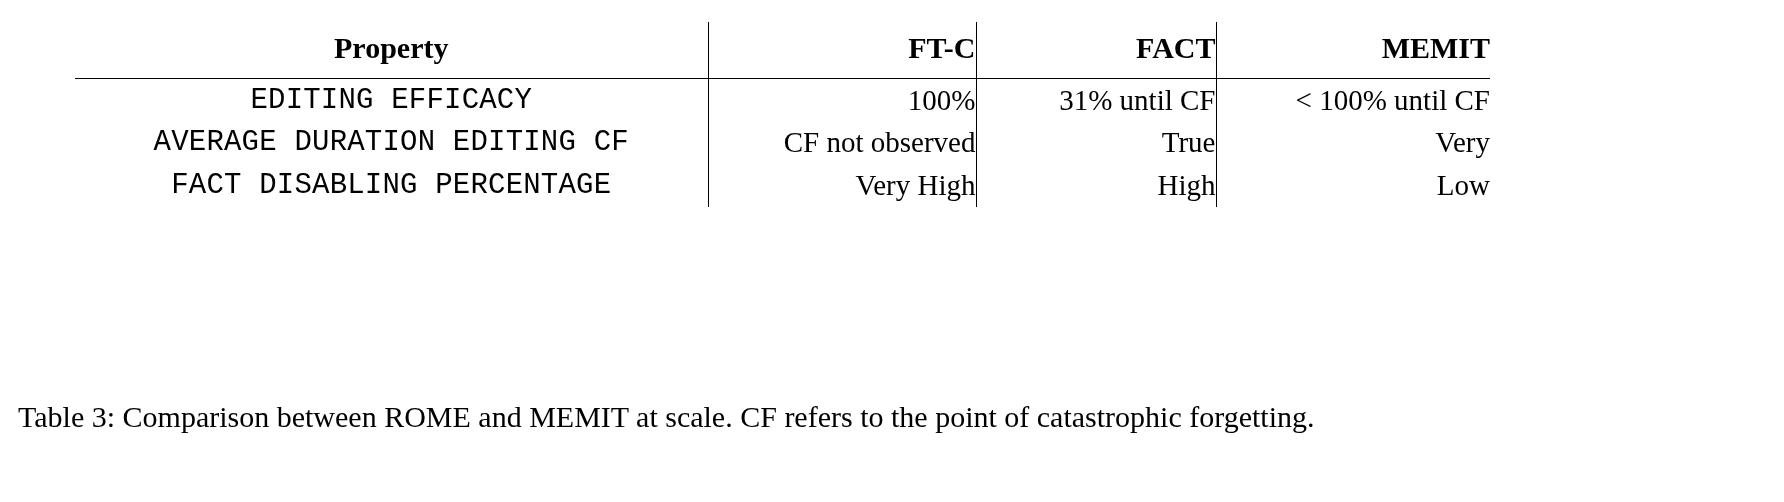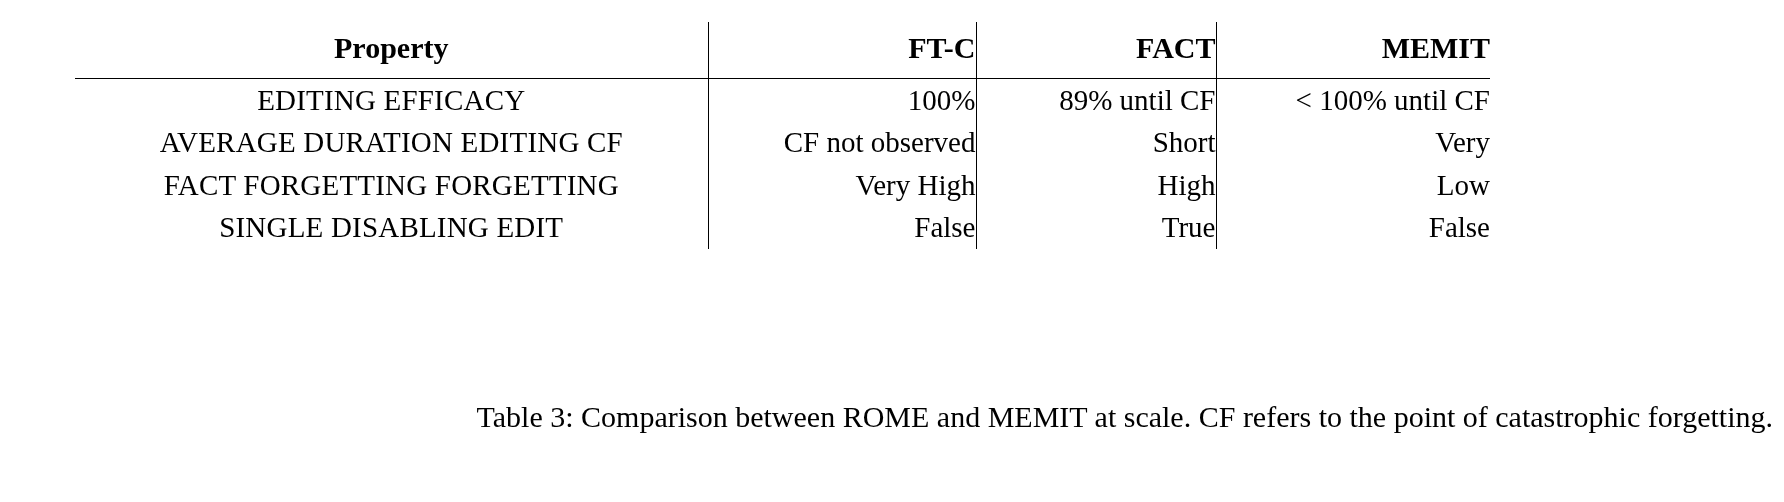--- a/index.html
+++ b/index.html
@@ -74,30 +74,31 @@
   
   table.cmp thead tr.head-row th {
     border-bottom: 1.7px solid #000;
   }
 
   
   .prop-label {
     font-variant: normal;
     letter-spacing: 0.2px;
     font-size: 29.5px;
+    font-family: Liberation Mono, monospace;
   }
 
   .caption {
     position: absolute;
     left: 18px;
     top: 400px;
     width: 1755px;
     font-size: 30px;
     line-height: 1.15;
-    text-align: right;
+    text-align: left;
     white-space: nowrap;
   }
 </style>
 </head>
 <body>
 
 <div class="page">
 
   <div class="table-wrap">
     <table class="cmp">
@@ -112,40 +113,34 @@
           <th>Property</th>
           <th class="vl">FT-C</th>
           <th class="vl">FACT</th>
           <th class="vl">MEMIT</th>
         </tr>
       </thead>
       <tbody>
         <tr>
           <td class="prop-label">EDITING EFFICACY</td>
           <td class="vl">100%</td>
-          <td class="vl">89% until CF</td>
+          <td class="vl">31% until CF</td>
           <td class="vl">&lt; 100% until CF</td>
         </tr>
         <tr>
           <td class="prop-label">AVERAGE DURATION EDITING CF</td>
           <td class="vl">CF not observed</td>
-          <td class="vl">Short</td>
+          <td class="vl">True</td>
           <td class="vl">Very</td>
         </tr>
         <tr>
-          <td class="prop-label">FACT FORGETTING FORGETTING</td>
+          <td class="prop-label">FACT DISABLING PERCENTAGE</td>
           <td class="vl">Very High</td>
           <td class="vl">High</td>
           <td class="vl">Low</td>
-        </tr>
-        <tr>
-          <td class="prop-label">SINGLE DISABLING EDIT</td>
-          <td class="vl">False</td>
-          <td class="vl">True</td>
-          <td class="vl">False</td>
         </tr>
       </tbody>
     </table>
   </div>
 
   <div class="caption">Table 3: Comparison between ROME and MEMIT at scale. CF refers to the point of catastrophic forgetting.</div>
 
 </div>
 
 </body></html>

